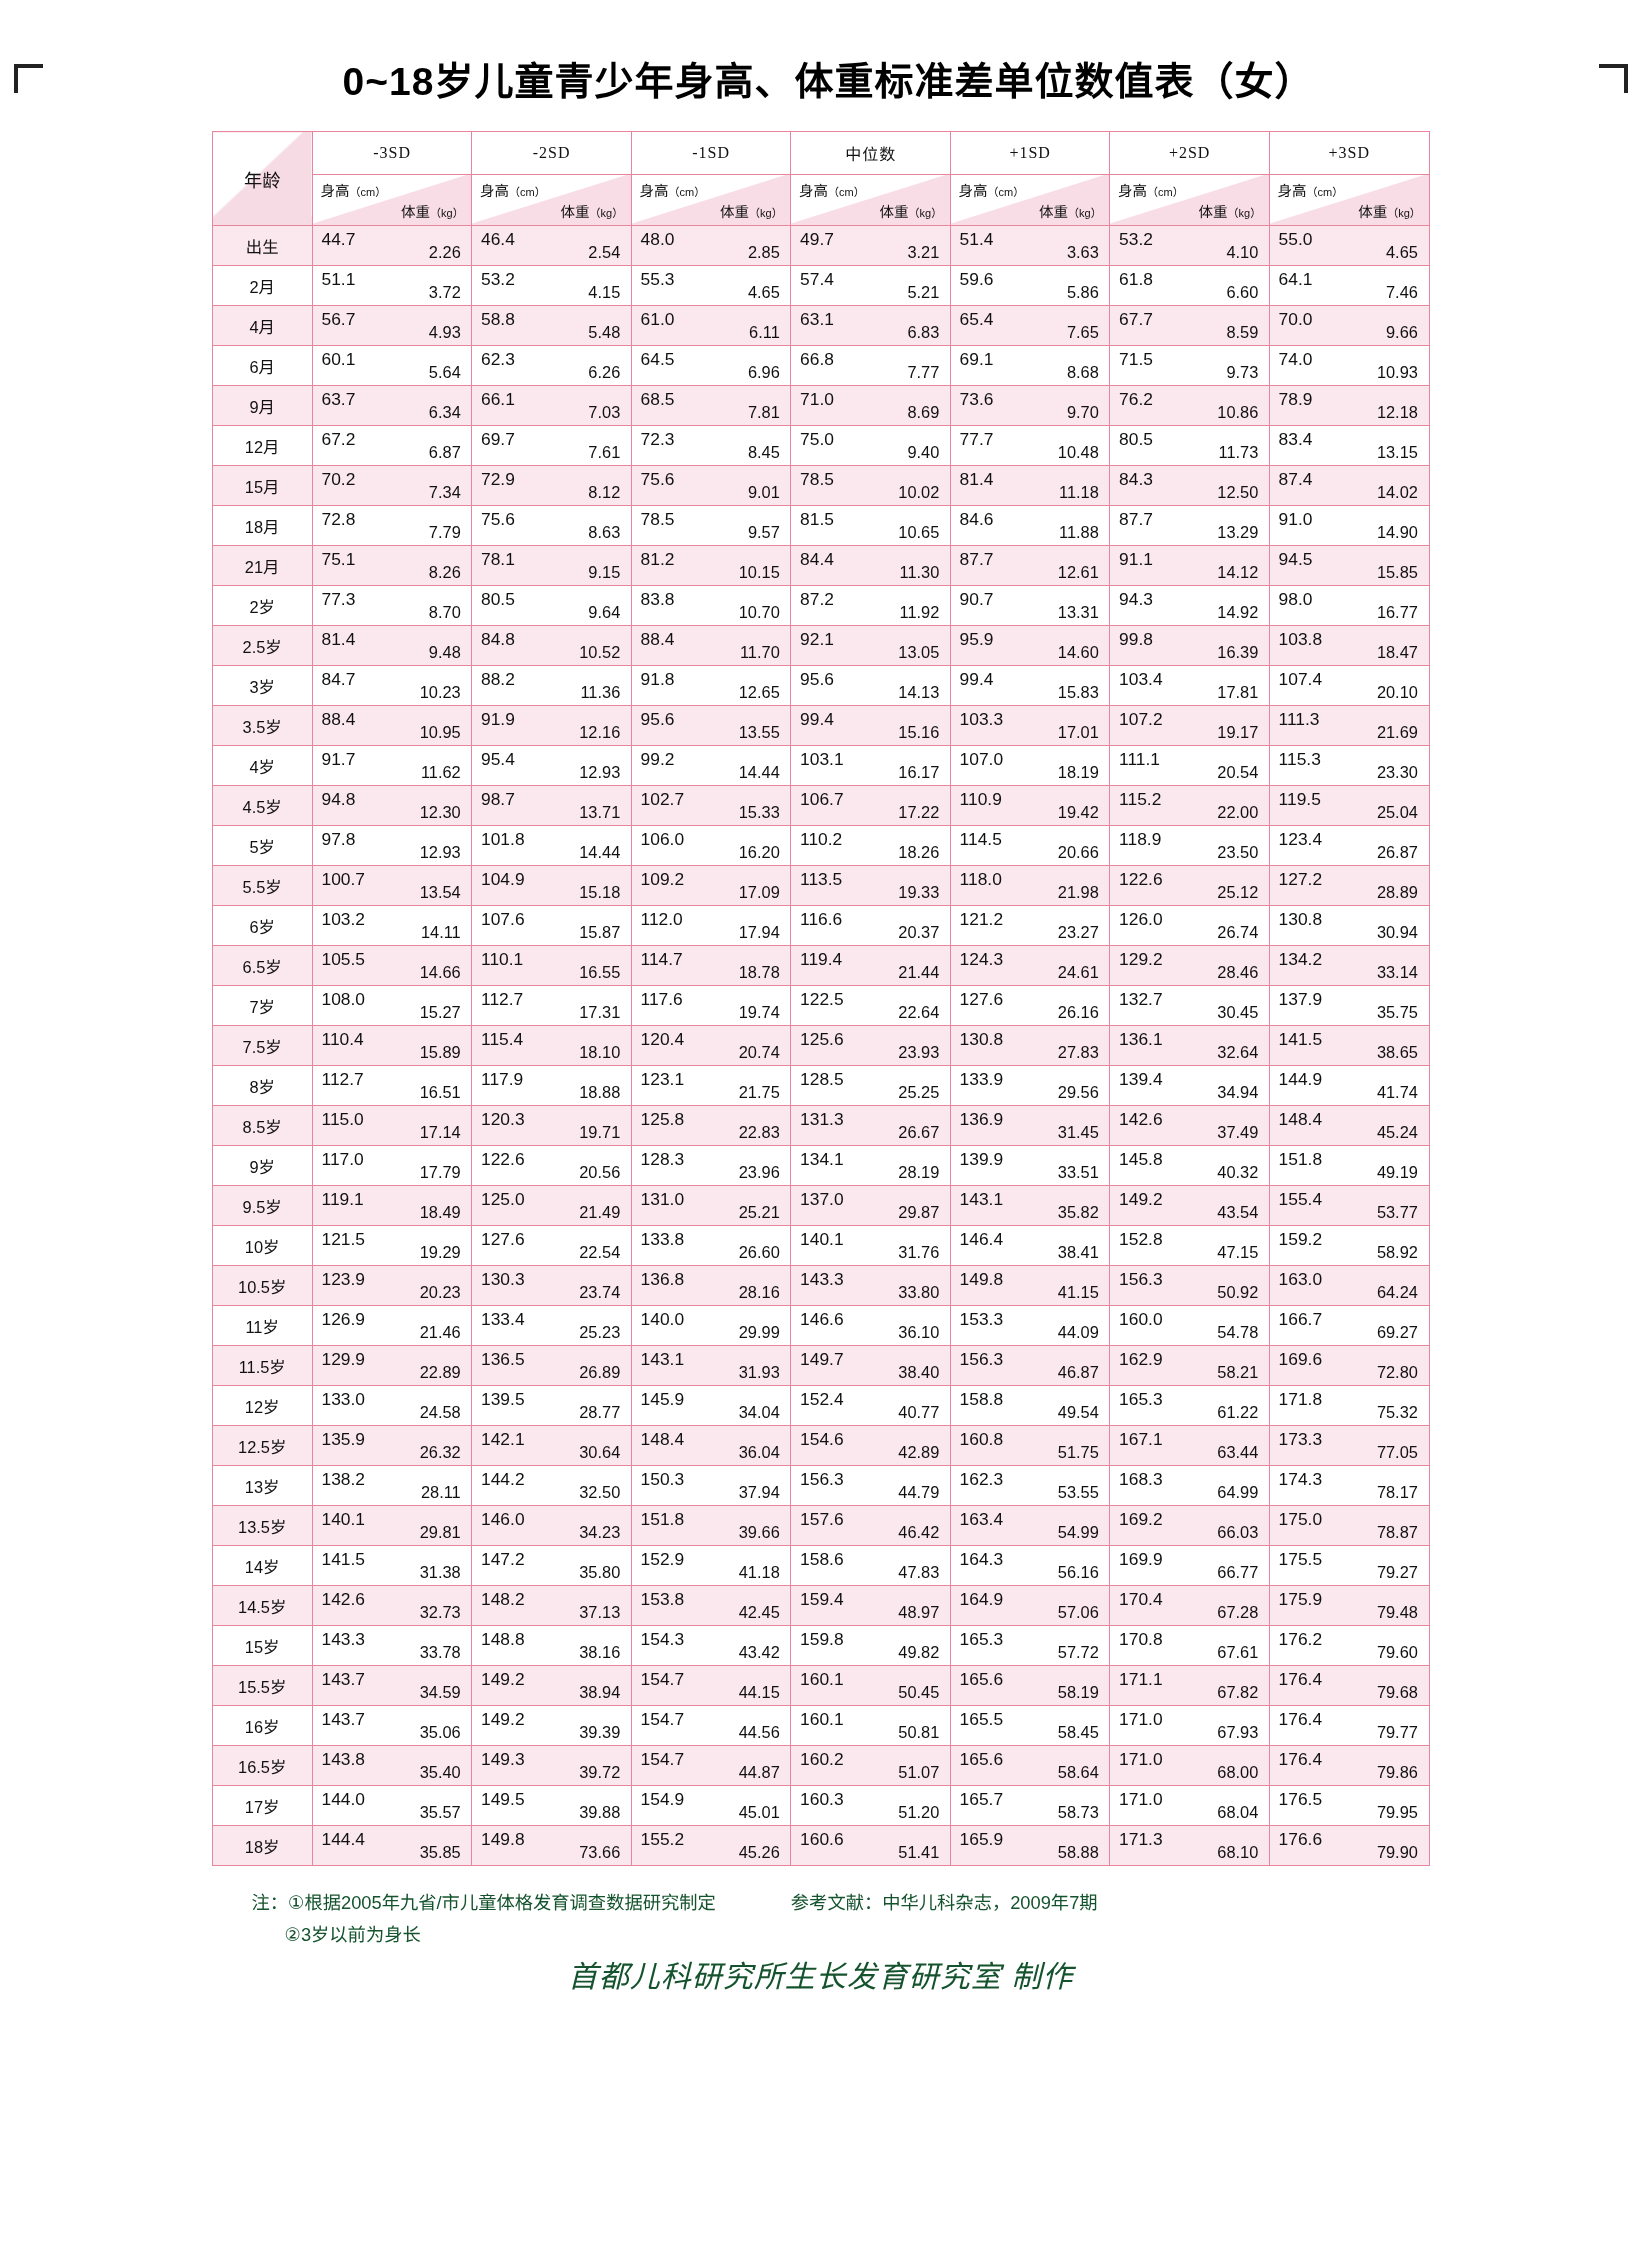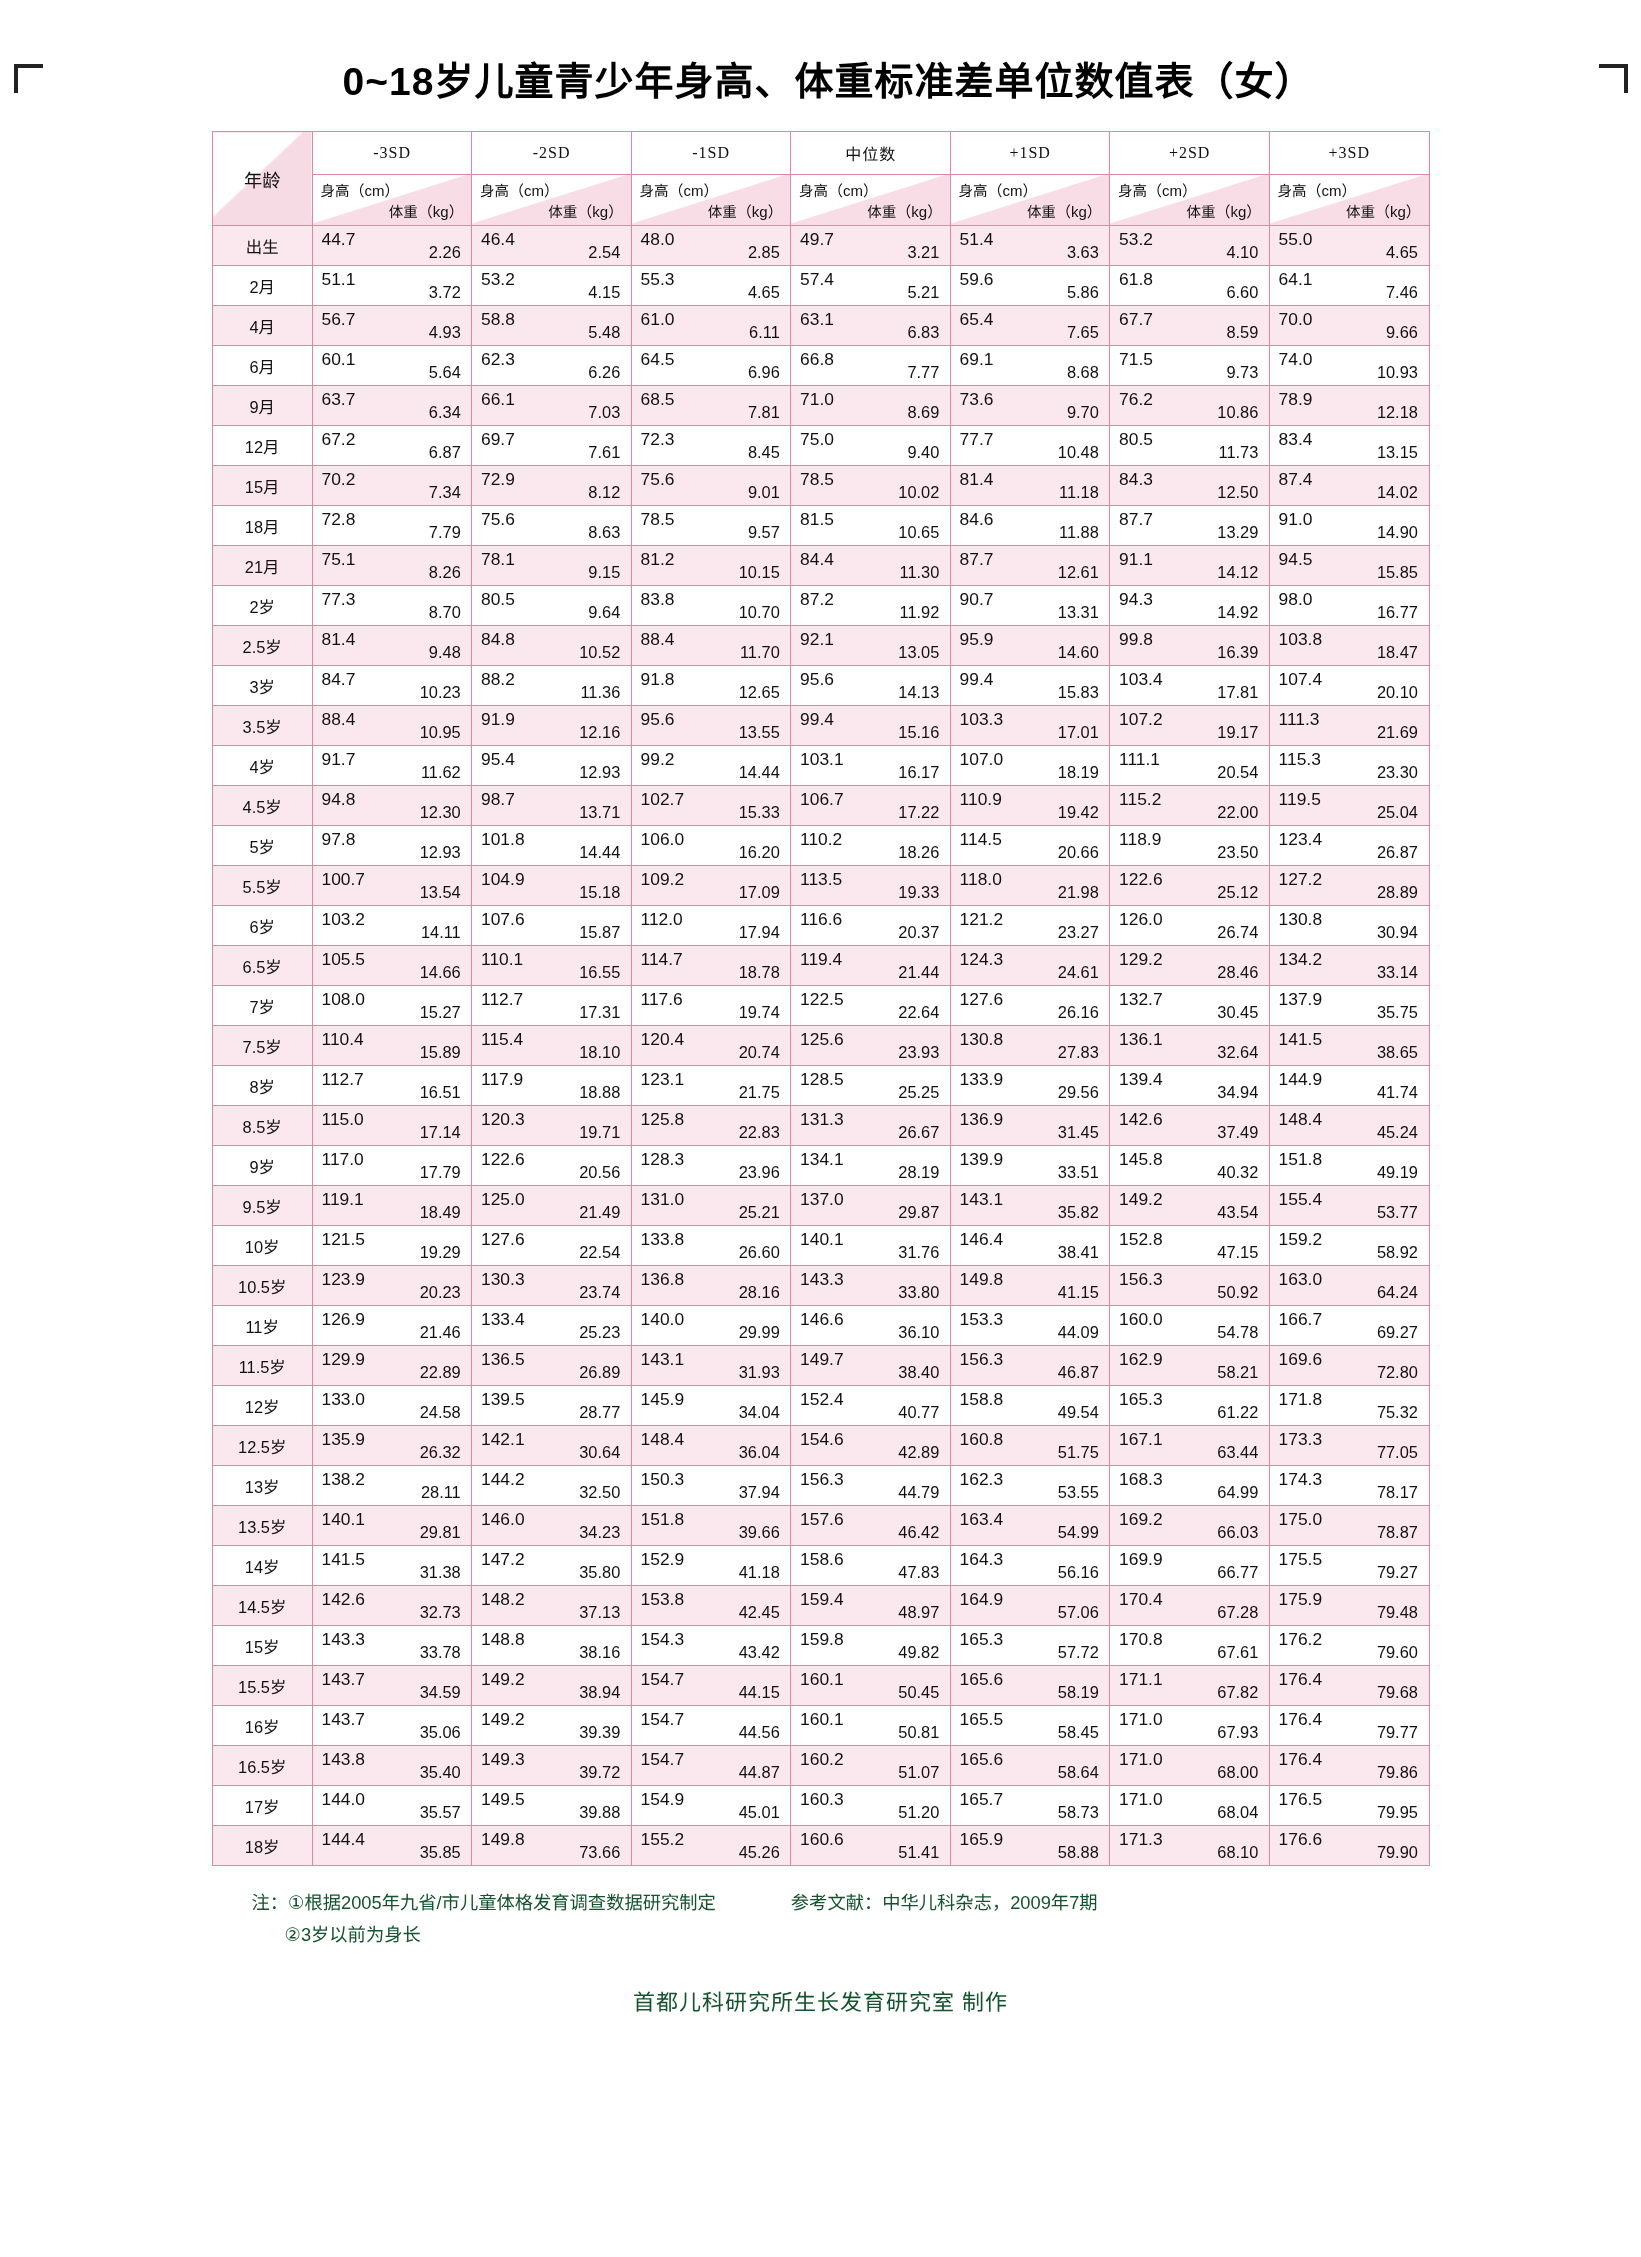--- a/index.html
+++ b/index.html
@@ -90,21 +90,21 @@
     font-size: 14.5px;
     white-space: nowrap;
   }
   .subcell .wgt {
     position: absolute;
     right: 7.7px;
     bottom: 3.9px;
     font-size: 14.5px;
     white-space: nowrap;
   }
-  .subcell .unit { font-size: 15px; }
+  .subcell .unit { font-size: 11px; }
 
   .agehead-wrap {
     position: relative;
     height: 50px;
   }
   .agehead-wrap .agelabel {
     position: absolute;
     left: 50%;
     top: 50%;
     transform: translate(-50%, -50%);
@@ -151,23 +151,23 @@
   .notes .note-label { white-space: nowrap; padding-left: 44px;}
   .notes .ref {
     margin-left: 75px;
     white-space: nowrap;
   }
   .notes .line2 {
     padding-left: 77px;
   }
   .credit {
     text-align: center;
-    margin-top: 33px;
-    font-size: 22px;
+    font-size: 30px;
     letter-spacing: 1px;
+    font-style: italic;
   }
 </style>
 </head>
 <body>
 
 <div class="page">
   <div class="corner tl"></div>
   <div class="corner tr"></div>
 
   <h1 class="title">0~18岁儿童青少年身高、体重标准差单位数值表（女）</h1>

